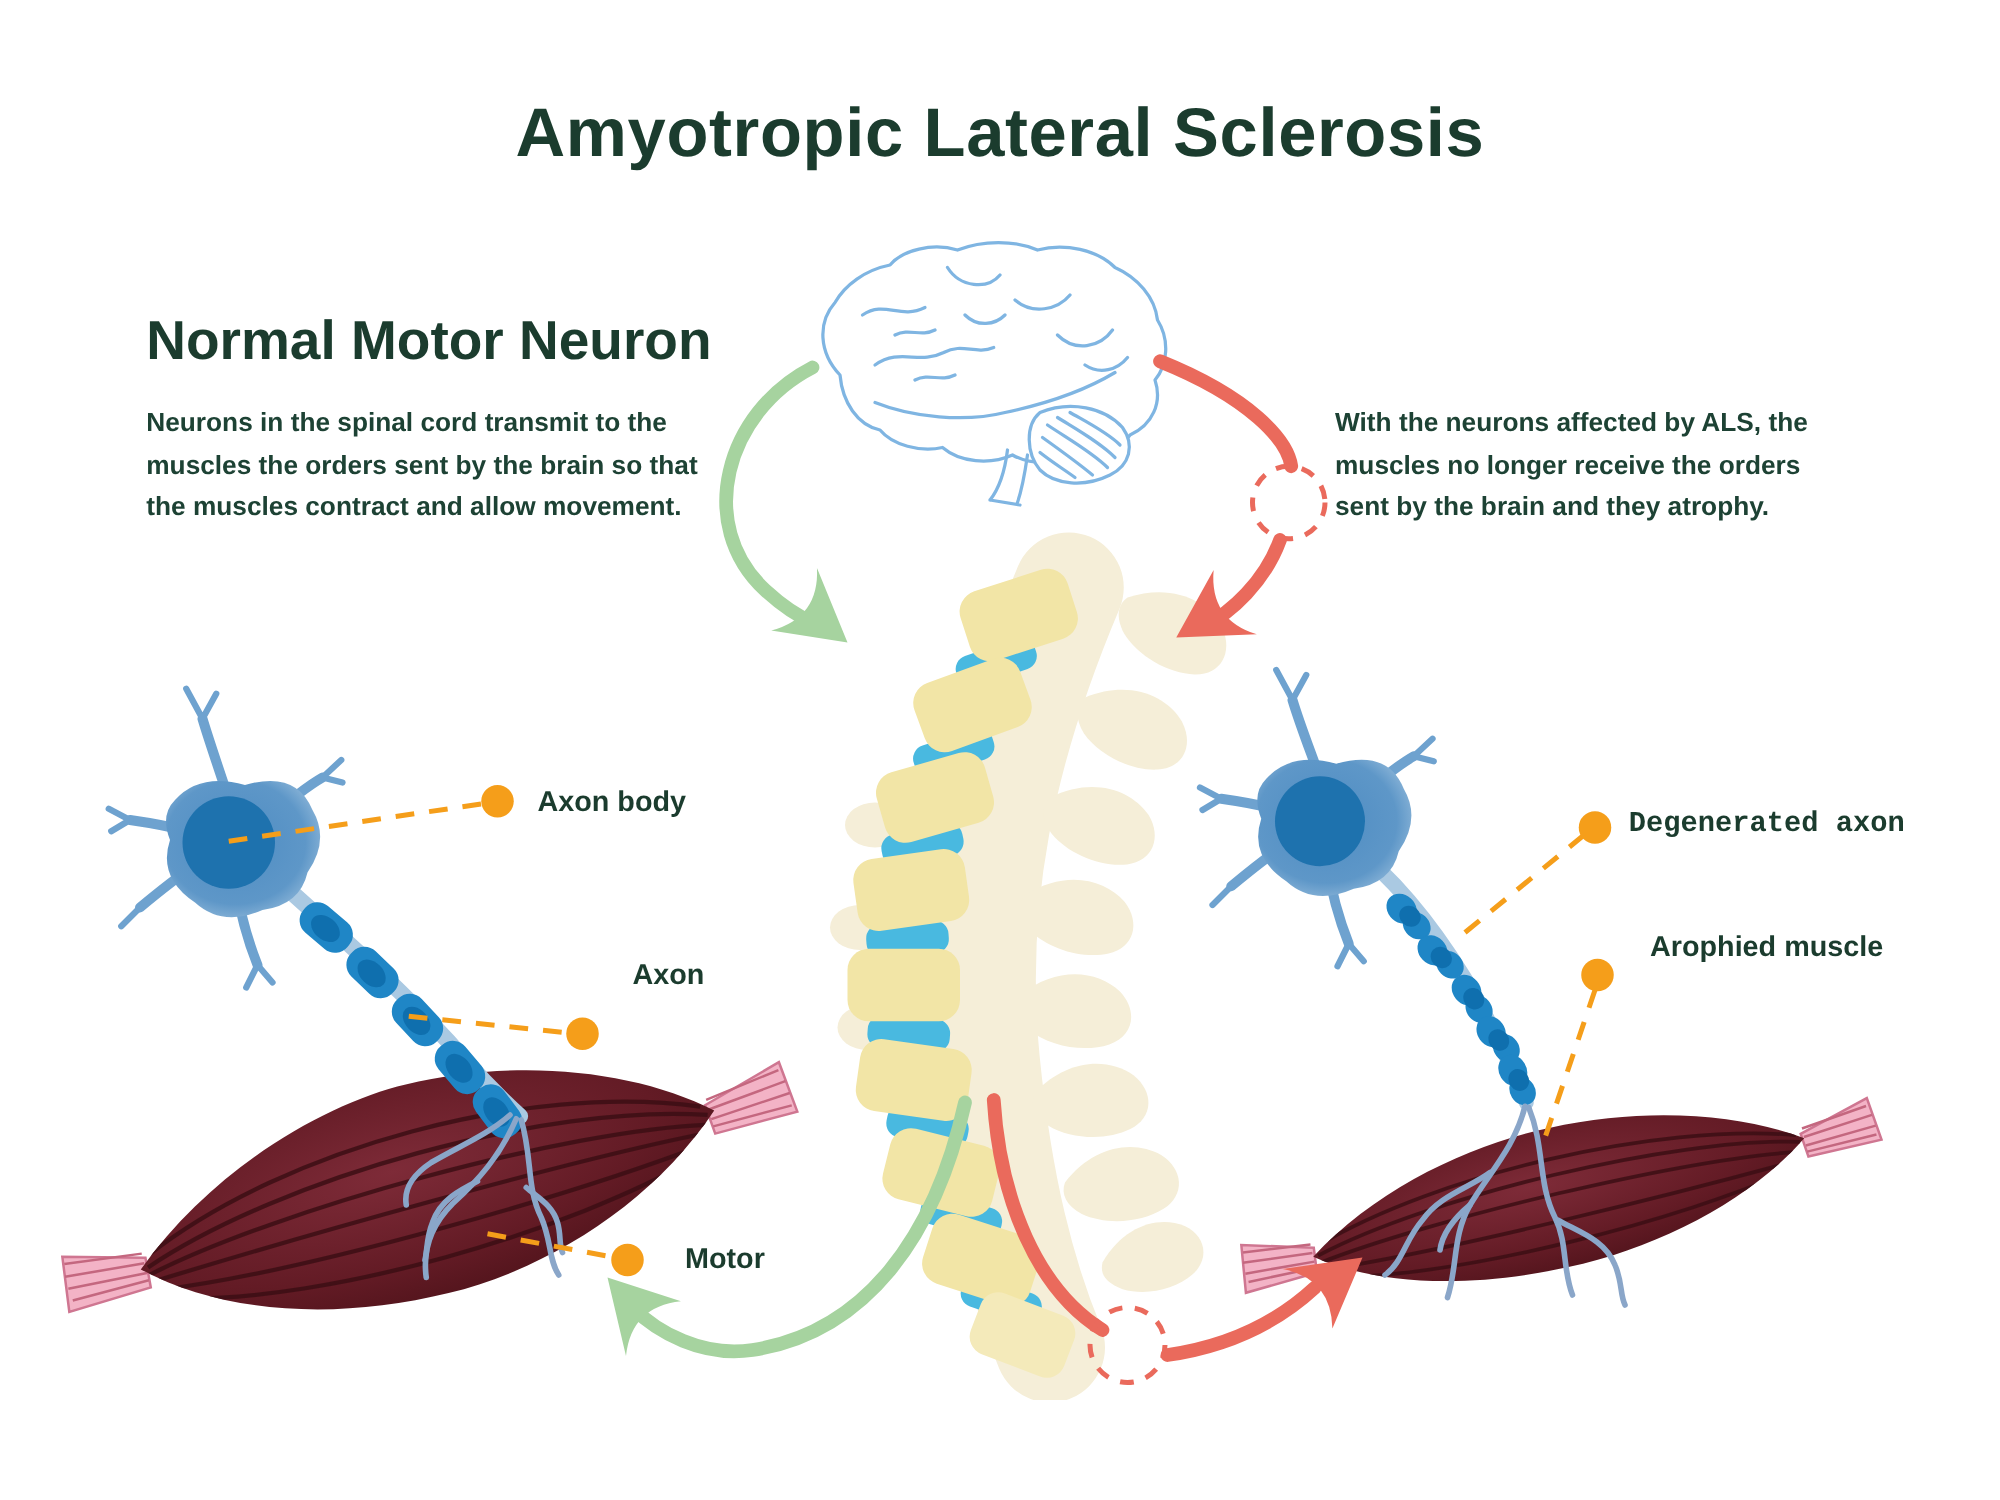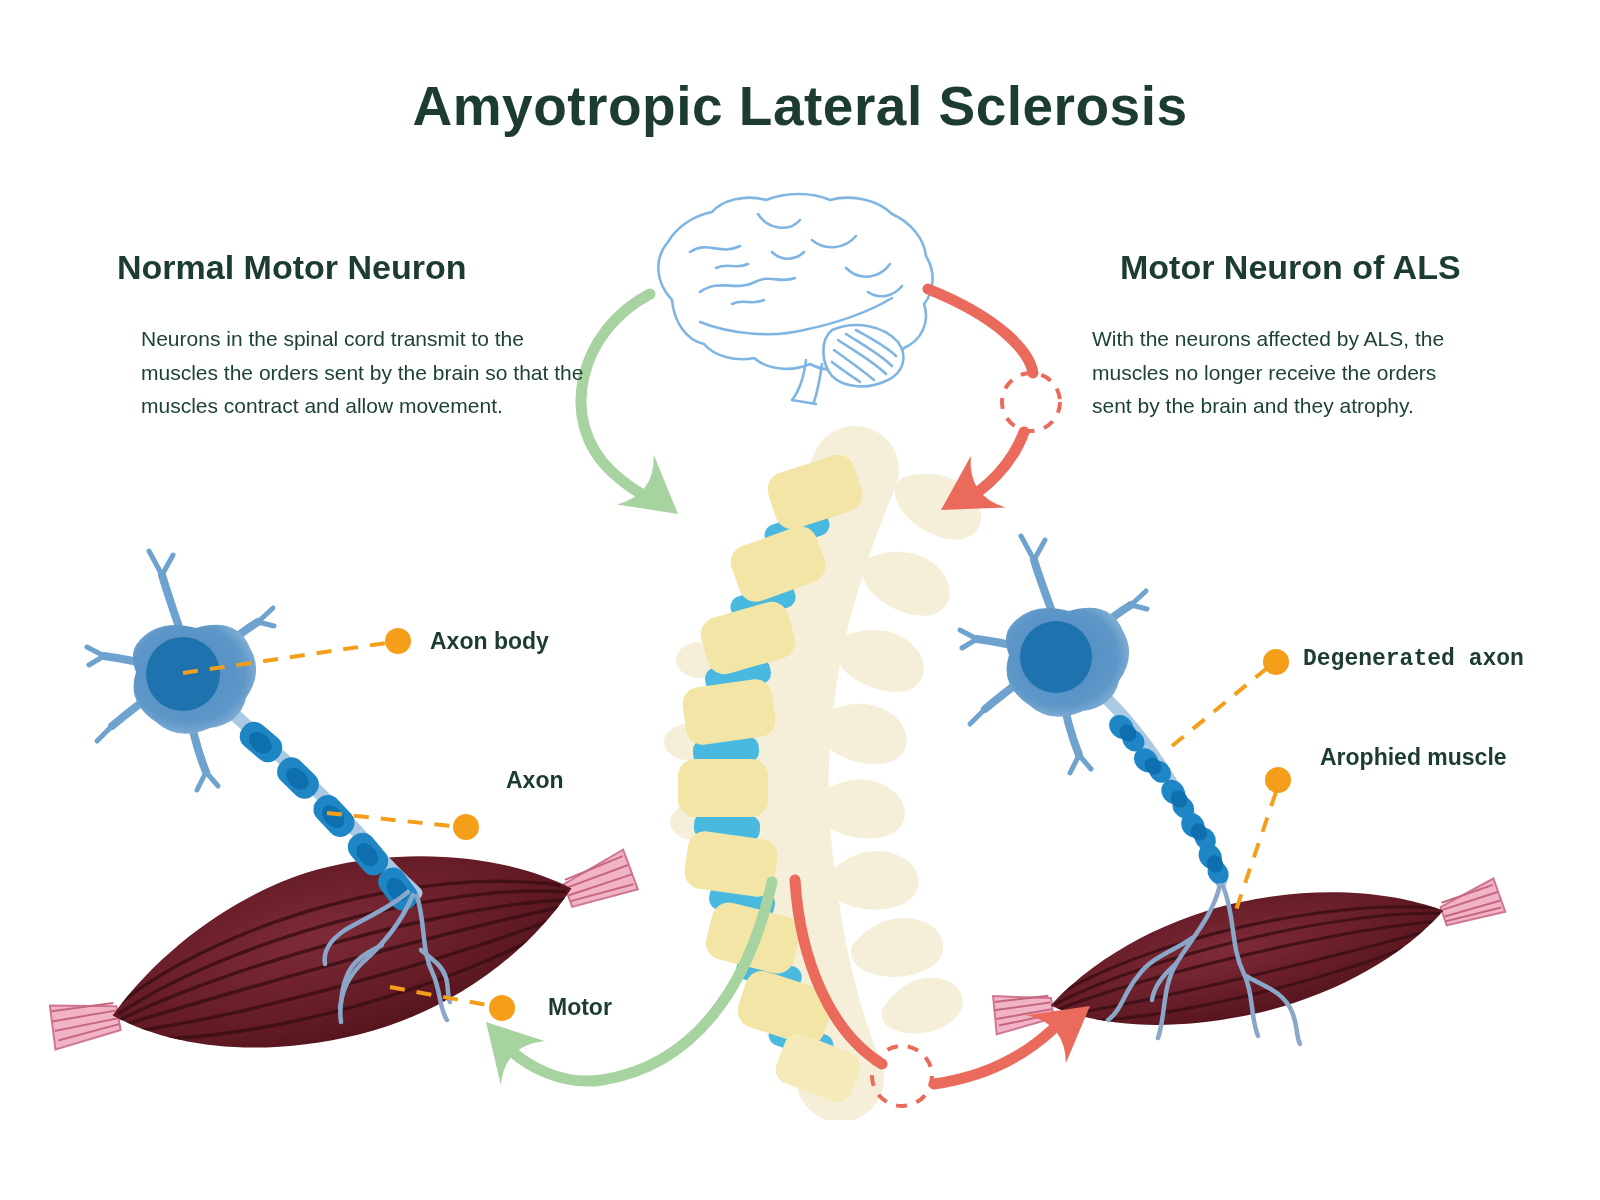--- a/index.html
+++ b/index.html
@@ -9,22 +9,22 @@
     background:#ffffff;
     font-family:"Liberation Sans","DejaVu Sans",sans-serif;
     overflow:hidden;
   }
   #art{position:absolute;inset:0;}
   .txt{position:absolute;color:#1b3c2e;}
   .title{
     width:1600px;left:0;top:74px;text-align:center;
     font-size:55px;font-weight:bold;letter-spacing:.5px;
   }
-  .heading{font-size:34px;font-weight:bold;}
-  .para{font-size:21px;font-weight:normal;line-height:1.6;color:#1d4234;margin-left:24px;}
+  .heading{font-size:44px;font-weight:bold;}
+  .para{font-size:21px;font-weight:bold;line-height:1.6;color:#1d4234;}
   .lbl{font-size:23px;font-weight:bold;transform:translateY(-50%);white-space:nowrap;}
   #left-heading{left:117px;top:248px;}
   #left-para{left:117px;top:322px;width:448px;}
   #right-heading{left:1120px;top:248px;}
   #right-para{left:1068px;top:322px;width:380px;}
   #lbl-cell-body{left:430px;top:641px;}
   #lbl-axon{left:506px;top:780px;}
   #lbl-muscle{left:548px;top:1007px;}
   #lbl-degen-axon{left:1303px;top:659px;font-family:Liberation Mono, monospace;}
   #lbl-atroph-muscle{left:1302px;top:757px;margin-left:18px;}
@@ -298,21 +298,20 @@
     <circle cx="1276" cy="662" r="13"></circle>
     <circle cx="1278" cy="780" r="13"></circle>
   </g>
 </svg>
 
 <div class="txt title">Amyotropic Lateral Sclerosis</div>
 
 <div class="txt heading" id="left-heading">Normal Motor Neuron</div>
 <div class="txt para" id="left-para">Neurons in the spinal cord transmit to the muscles the orders sent by the brain so that the muscles contract and allow movement.</div>
 
-<div class="txt heading" id="right-heading">Motor Neuron of ALS</div>
 <div class="txt para" id="right-para">With the neurons affected by ALS, the muscles no longer receive the orders sent by the brain and they atrophy.</div>
 
 <div class="txt lbl" id="lbl-cell-body">Axon body</div>
 <div class="txt lbl" id="lbl-axon">Axon</div>
 <div class="txt lbl" id="lbl-muscle">Motor</div>
 <div class="txt lbl" id="lbl-degen-axon">Degenerated axon</div>
 <div class="txt lbl" id="lbl-atroph-muscle">Arophied muscle</div>
 
 </div>
 

